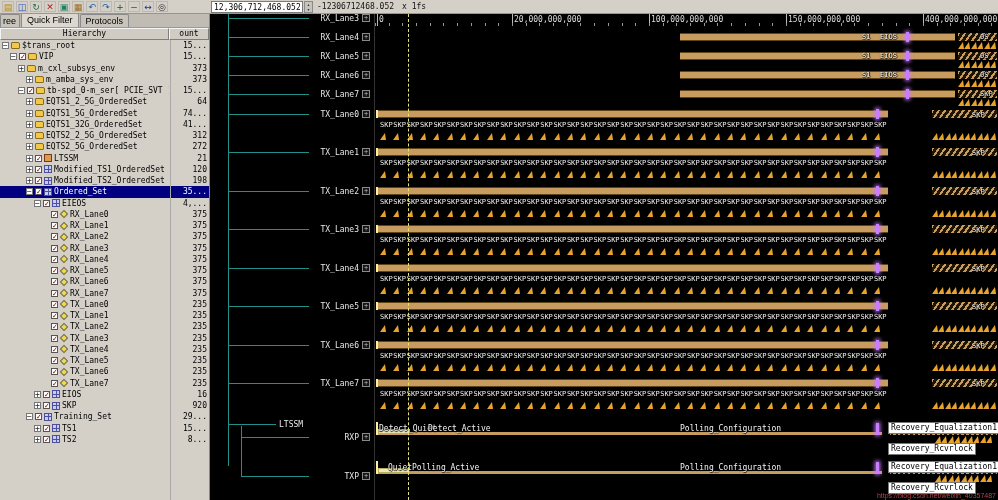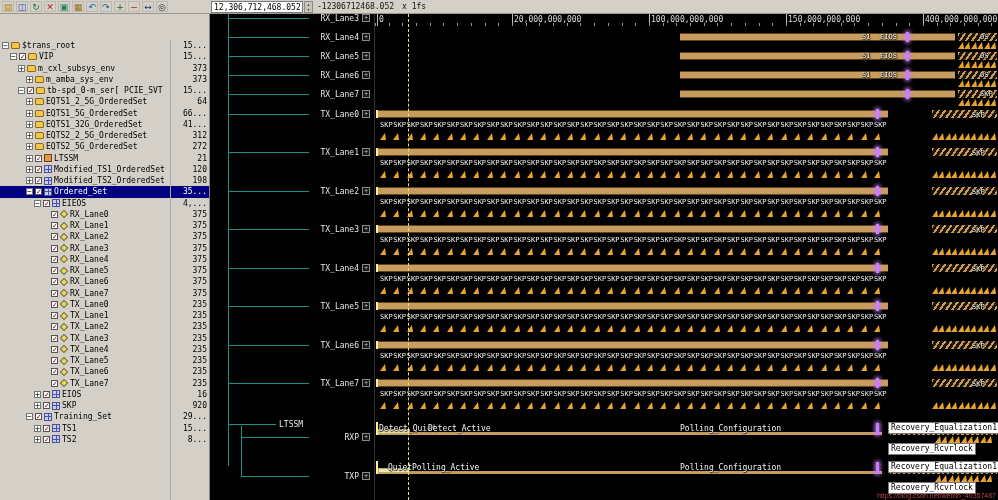--- a/index.html
+++ b/index.html
@@ -85,20 +85,29 @@
         <div class="tbicon" style="color: rgb(32, 48, 144);">↔</div>
         <div class="tbicon" style="color: rgb(48, 48, 48);">◎</div>
       </div>
     <input id="time-box" readonly="" value="12,306,712,468.052" style="">
     <div id="spin">▴<br>▾</div>
     <span id="delta-box">-12306712468.052</span>
     <span id="unit-label">x 1fs</span>
   </div>
 
   <div id="left-panel">
+    <div id="tabs">
+      <div class="tab cut">ree</div>
+      <div class="tab active">Quick Filter</div>
+      <div class="tab">Protocols</div>
+    </div>
+    <div id="tree-header">
+      <div class="hcell" id="hdr-name">Hierarchy</div>
+      <div class="hcell" id="hdr-count">ount</div>
+    </div>
     <div id="tree">
         <div class="trow" style="padding-left: 2px;">
           <span class="exp">−</span>
           <span class="ticon folder"></span>
           <span class="tlabel">$trans_root</span>
           <span class="tcount">15...</span>
         </div>
         <div class="trow" style="padding-left: 10px;">
           <span class="exp">−</span>
           <span class="chk">✓</span>
@@ -128,21 +137,21 @@
         <div class="trow" style="padding-left: 26px;">
           <span class="exp">+</span>
           <span class="ticon folder"></span>
           <span class="tlabel">EQTS1_2_5G_OrderedSet</span>
           <span class="tcount">64</span>
         </div>
         <div class="trow" style="padding-left: 26px;">
           <span class="exp">+</span>
           <span class="ticon folder"></span>
           <span class="tlabel">EQTS1_5G_OrderedSet</span>
-          <span class="tcount">66...</span>
+          <span class="tcount">74...</span>
         </div>
         <div class="trow" style="padding-left: 26px;">
           <span class="exp">+</span>
           <span class="ticon folder"></span>
           <span class="tlabel">EQTS1_32G_OrderedSet</span>
           <span class="tcount">41...</span>
         </div>
         <div class="trow" style="padding-left: 26px;">
           <span class="exp">+</span>
           <span class="ticon folder"></span>

